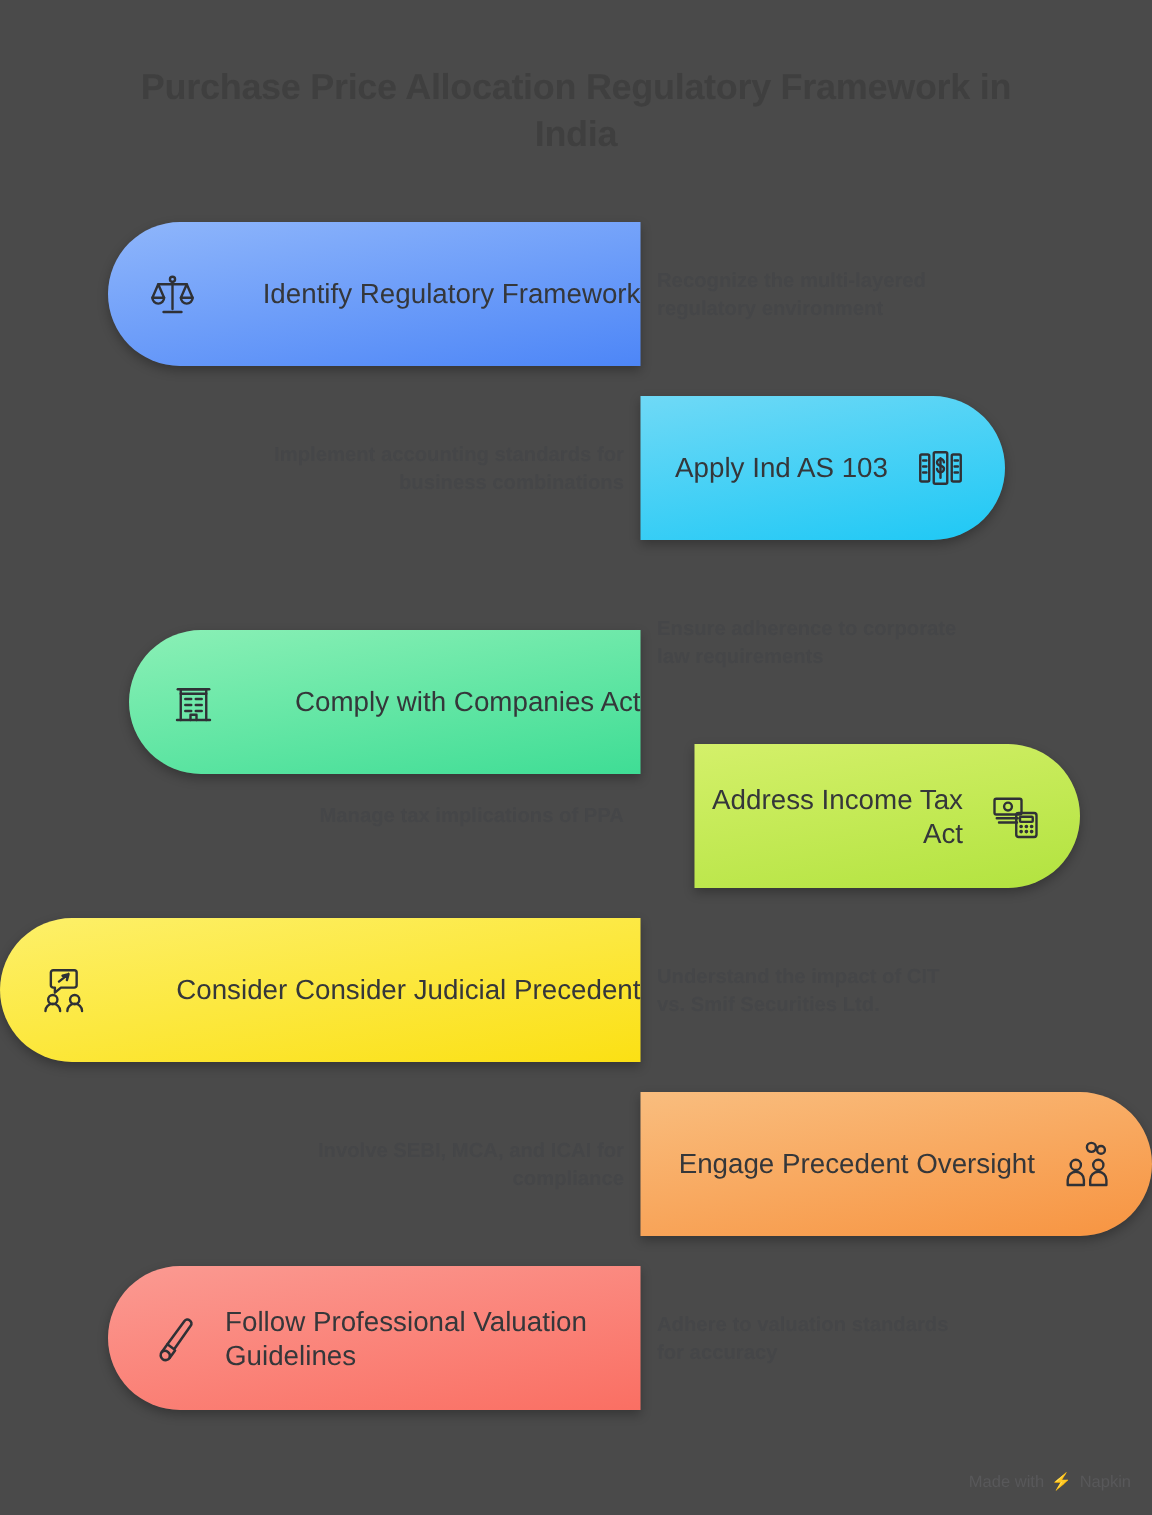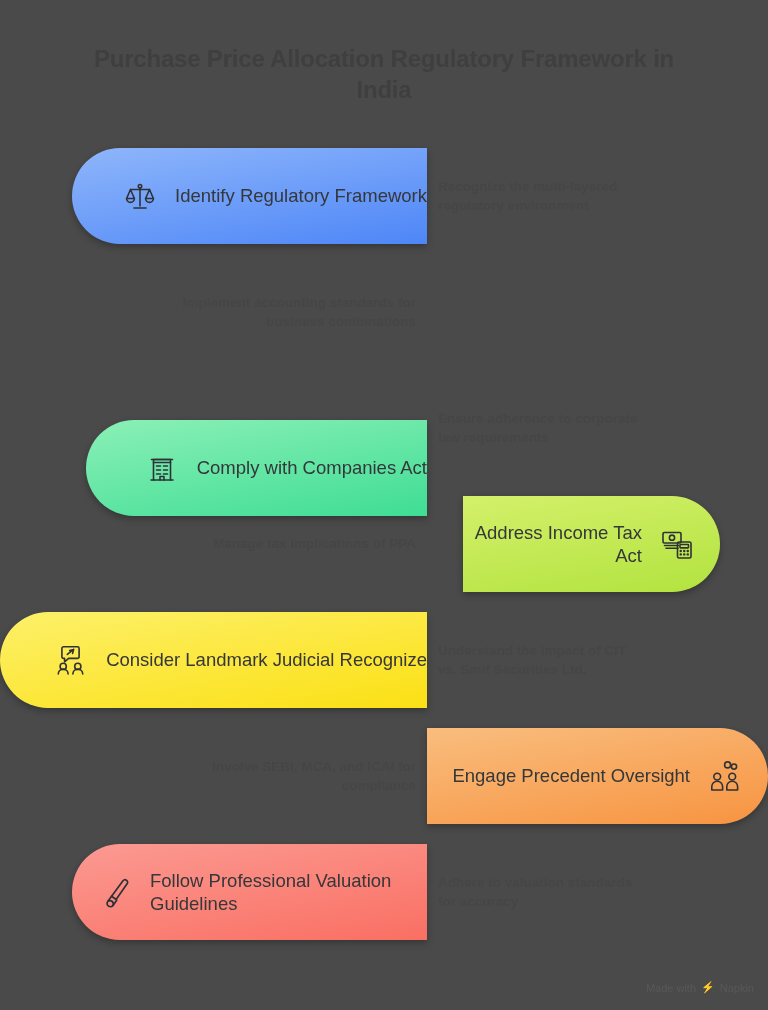--- a/index.html
+++ b/index.html
@@ -27,21 +27,21 @@
 
   
   .bar {
     position:absolute; top:0; height:96px;
     display:flex; align-items:center;
     box-shadow:0 3px 7px rgba(0,0,0,0.28);
   }
   .row.left .bar {
     left:72px; right:341px;
     border-radius:48px 0 0 48px;
-    justify-content:flex-end;
+    justify-content:space-between;
     padding-left:26px;
   }
   .row.right .bar {
     left:427px; right:98px;
     border-radius:0 48px 48px 0;
     justify-content:flex-end;
     padding-right:26px;
   }
   
   .row.w-wide.left  .bar { left:86px; right:341px;margin-top:40px; }
@@ -116,20 +116,34 @@
               <path d="M21.6 18.5a3.9 3.9 0 0 0 7.8 0"></path>
             </svg>
           </span>
           <span class="bar-label">Identify Regulatory Framework</span>
         </div>
         <div class="desc">
           <span>Recognize the multi-layered regulatory environment</span>
         </div>
       </div>
       <div class="row right ">
+        <div class="bar g-cyan">
+          <span class="bar-label">Apply Ind AS 103</span>
+          <span class="bar-icon">
+            <svg viewBox="0 0 32 32" fill="none" stroke="#2f3136" stroke-width="1.6" stroke-linecap="round" stroke-linejoin="round">
+              <rect x="2.5" y="7" width="6" height="18" rx="1"></rect>
+              <rect x="11.5" y="5.5" width="9" height="21" rx="1"></rect>
+              <rect x="23.5" y="7" width="6" height="18" rx="1"></rect>
+              <path d="M4.4 11h2.2M4.4 15h2.2M4.4 19h2.2"></path>
+              <path d="M25.4 11h2.2M25.4 15h2.2M25.4 19h2.2"></path>
+              <path d="M16 9.5v13"></path>
+              <path d="M18.3 12.2a2.3 2.3 0 0 0-4.6.3c0 2.6 4.6 1.4 4.6 4a2.3 2.3 0 0 1-4.6.2"></path>
+            </svg>
+          </span>
+        </div>
         <div class="desc">
           <span>Implement accounting standards for business combinations</span>
         </div>
       </div>
       <div class="row left w-wide">
         <div class="bar g-green">
           <span class="bar-icon">
             <svg viewBox="0 0 32 32" fill="none" stroke="#2f3136" stroke-width="1.6" stroke-linecap="round" stroke-linejoin="round">
               <path d="M5 28h22"></path>
               <path d="M7.5 28V7.5h17V28"></path>
@@ -168,21 +182,21 @@
           <span class="bar-icon">
             <svg viewBox="0 0 32 32" fill="none" stroke="#2f3136" stroke-width="1.6" stroke-linecap="round" stroke-linejoin="round">
               <path d="M8.5 2.8h14a1.6 1.6 0 0 1 1.6 1.6v8.4a1.6 1.6 0 0 1-1.6 1.6h-8.9l-4 3.4v-3.4H8.5a1.6 1.6 0 0 1-1.6-1.6V4.4a1.6 1.6 0 0 1 1.6-1.6z"></path>
               <path d="m12.3 10.4 6.4-5M18.7 5.4l-4 1.1M18.7 5.4l-1.1 4"></path>
               <circle cx="8.2" cy="22.4" r="3.1"></circle>
               <path d="M3.3 30a4.9 4.9 0 0 1 9.8 0"></path>
               <circle cx="22.8" cy="22.4" r="3.1"></circle>
               <path d="M17.9 30a4.9 4.9 0 0 1 9.8 0"></path>
             </svg>
           </span>
-          <span class="bar-label">Consider Landmark Judicial Recognize</span>
+          <span class="bar-label">Consider Consider Judicial Precedent</span>
         </div>
         <div class="desc">
           <span>Understand the impact of CIT vs. Smif Securities Ltd.</span>
         </div>
       </div>
       <div class="row right w-xwide">
         <div class="bar g-orange">
           <span class="bar-label">Engage Precedent Oversight</span>
           <span class="bar-icon">
             <svg viewBox="0 0 32 32" fill="none" stroke="#2f3136" stroke-width="1.6" stroke-linecap="round" stroke-linejoin="round">

